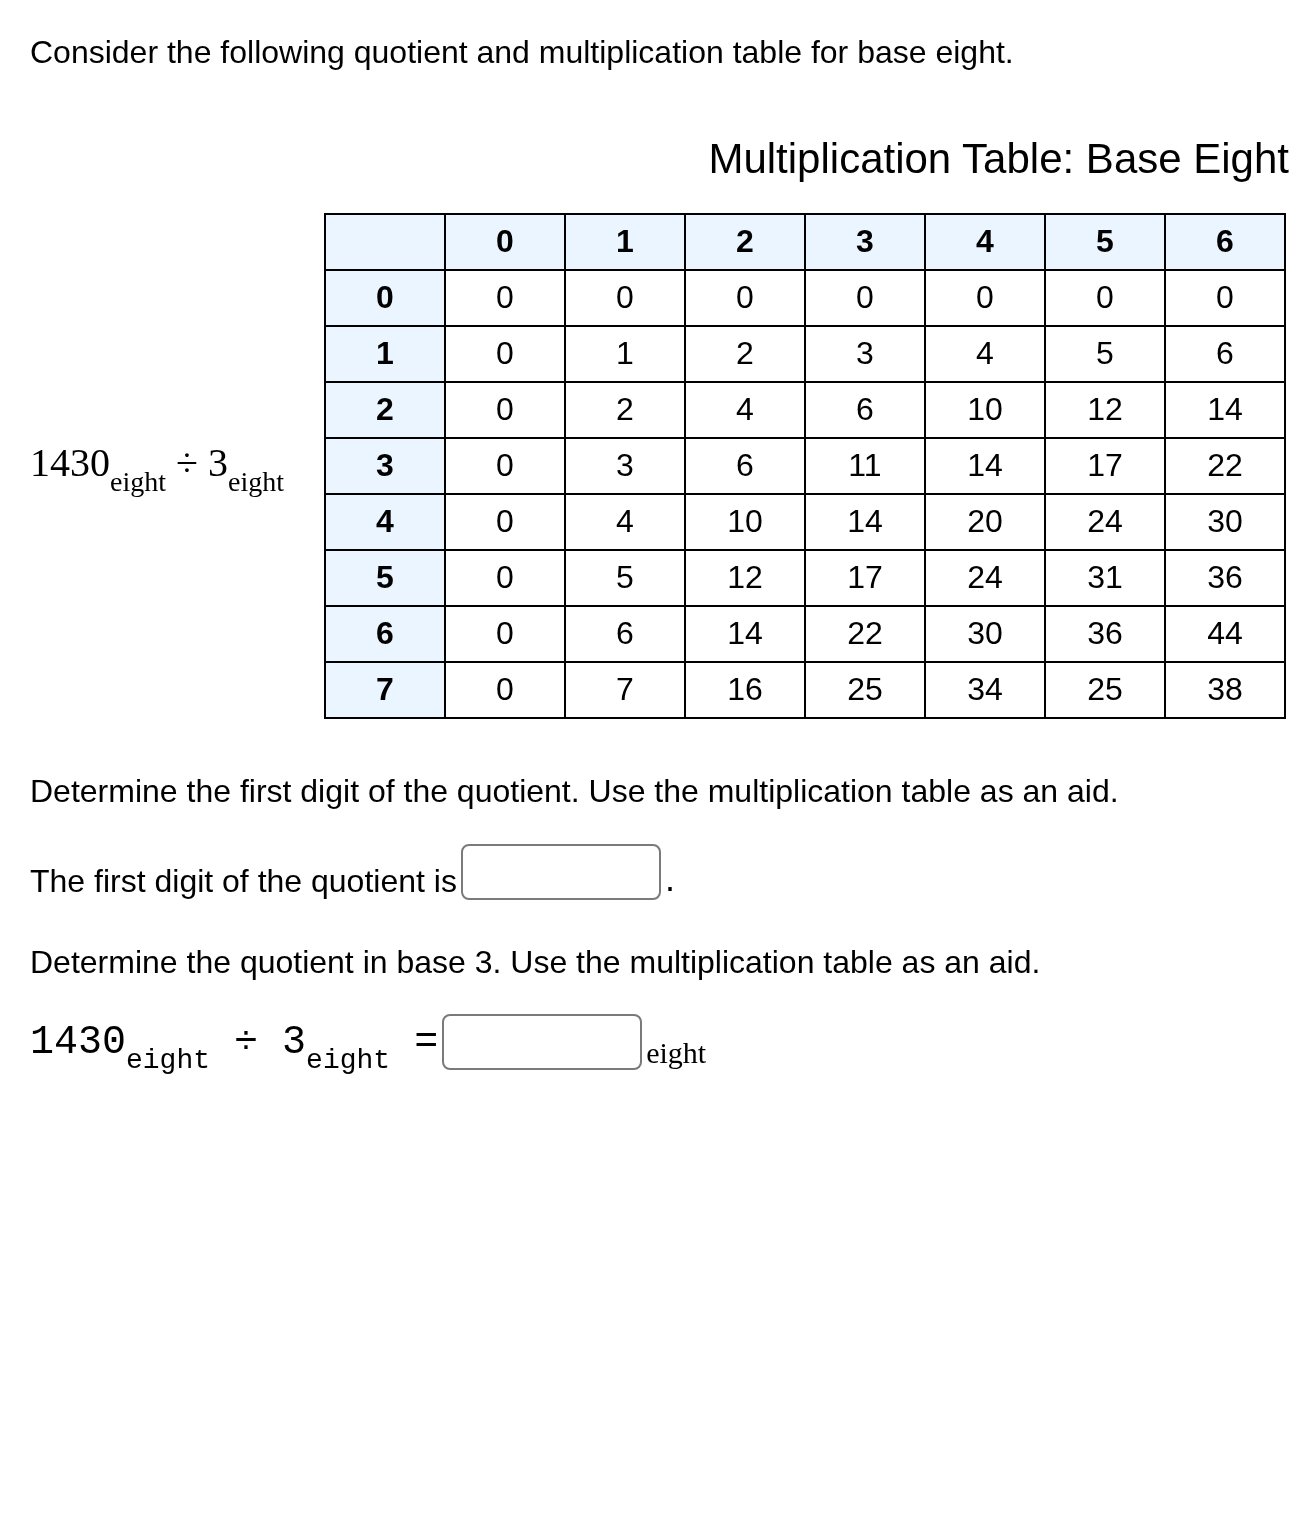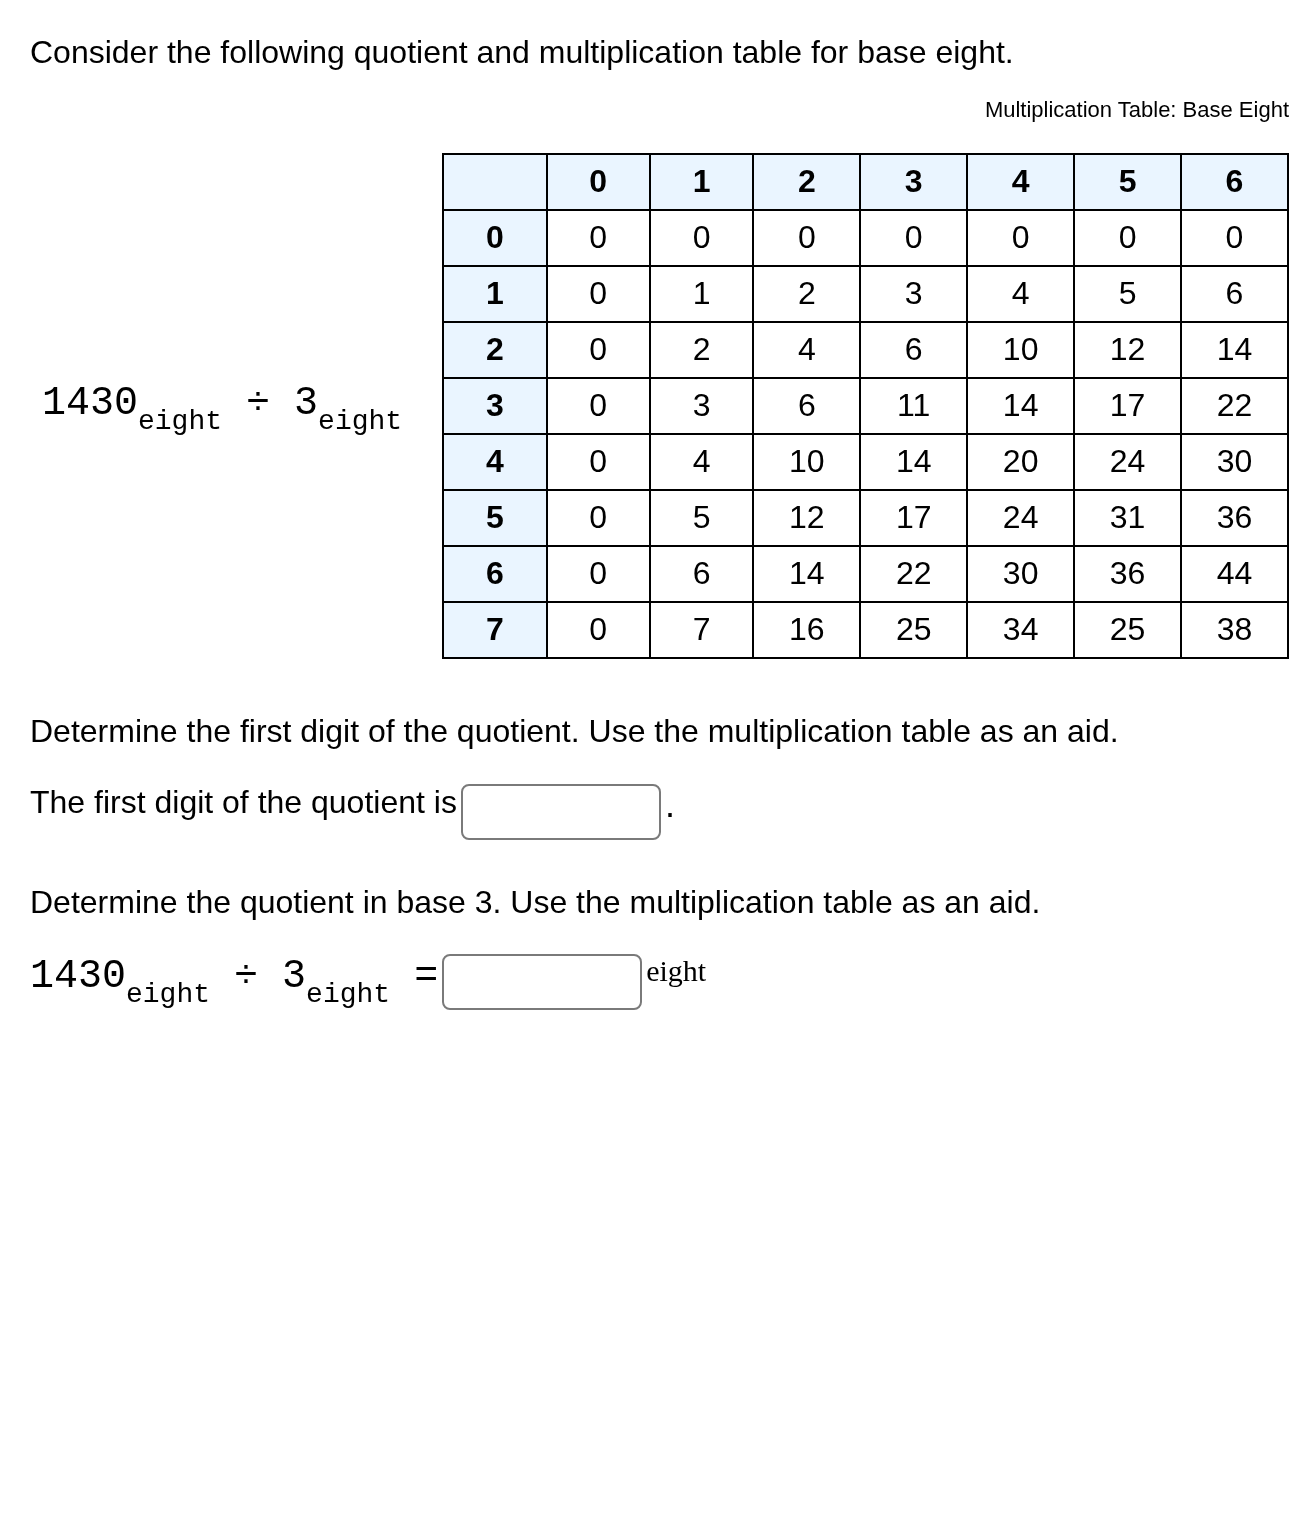--- a/index.html
+++ b/index.html
@@ -8,44 +8,43 @@
     body {
       font-family: 'Lucida Sans Unicode', 'Lucida Grande', Verdana, sans-serif;
       font-size: 32px;
       color: #000;
       margin: 0;
       padding: 30px 0 30px 30px;
       background: #fff;
       width: 1289px;
     }
     .intro {
-      margin-bottom: 22px;
+      margin-bottom: 60px;
       line-height: 1.4;
       padding-right: 30px;
     }
     .mult-section {
       margin-bottom: 50px;
     }
     .table-title {
       text-align: right;
       margin-bottom: 30px;
       padding-right: 0;
-      font-size: 22px;
+      font-size: 42px;
     }
     .table-row-wrap {
       display: flex;
       align-items: center;
       gap: 40px;
     }
     .quotient-expr {
-      font-family: Liberation Mono, monospace;
+      font-family: Liberation Serif, serif;
       font-size: 40px;
       white-space: nowrap;
       flex-shrink: 0;
-      margin-left: 12px;
     }
     .sub {
       font-size: 28px;
       vertical-align: sub;
       position: relative;
       top: 6px;
     }
     .table-wrap {
       overflow: hidden;
       flex: 1;
@@ -69,21 +68,21 @@
     th.corner {
       background: #eaf5ff;
     }
     .prompt {
       margin: 40px 8px 30px 0;
       line-height: 1.4;
       padding-right: 30px;
     }
     .answer-line {
       display: flex;
-      align-items: flex-start;
+      align-items: flex-end;
       gap: 4px;
       margin-bottom: 20px;
       font-size: 32px;
     }
     .answer-line .expr {
       font-family: Liberation Mono, monospace;
       font-size: 40px;
     }
     input.answer-input {
       border: 2px solid #7a7a7a;

